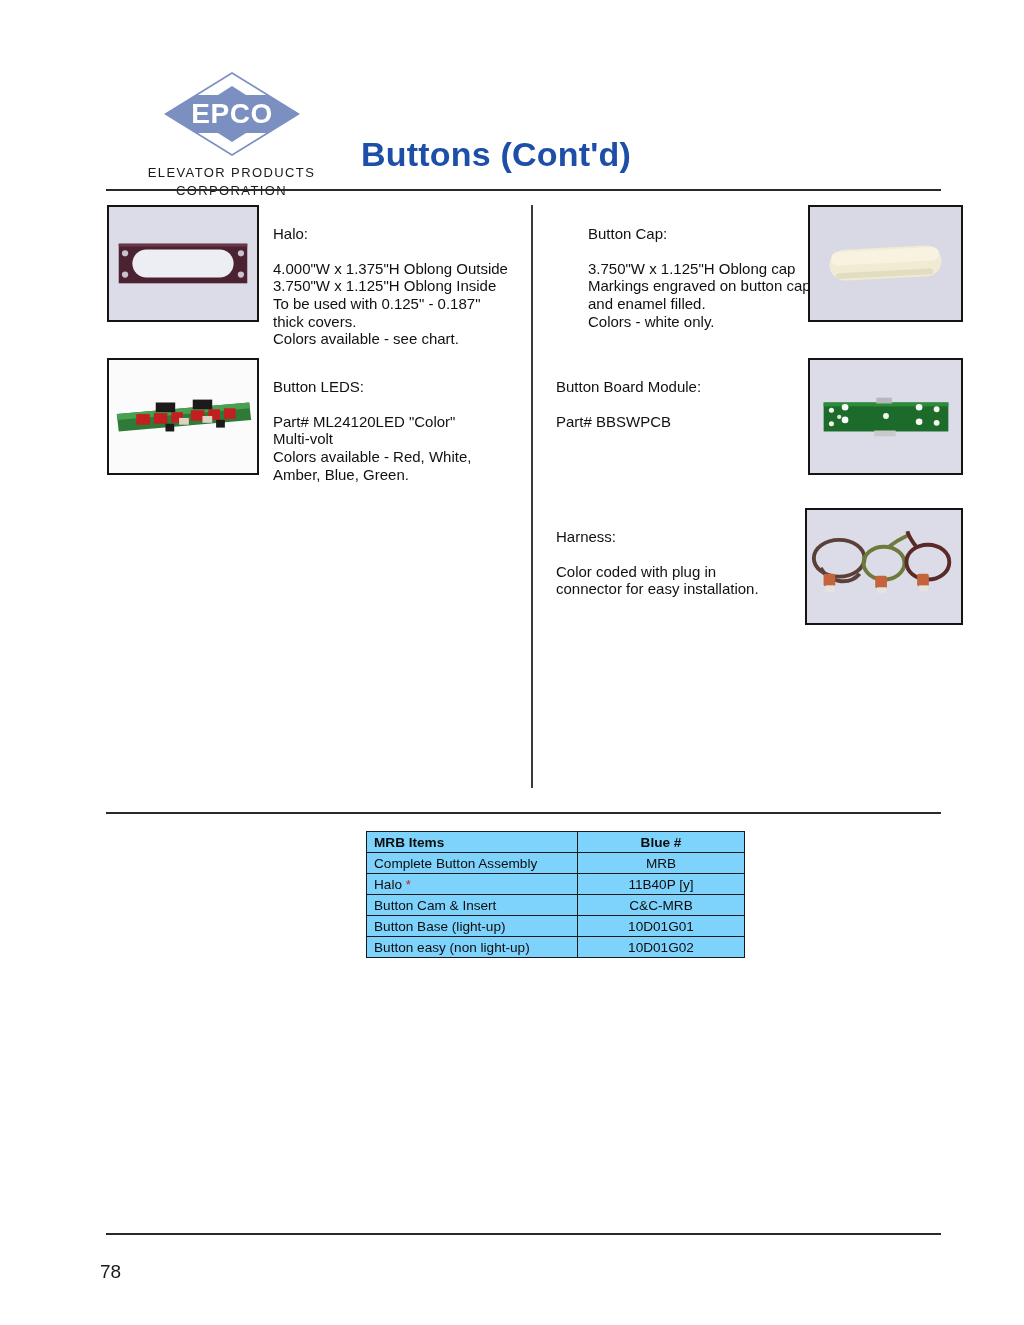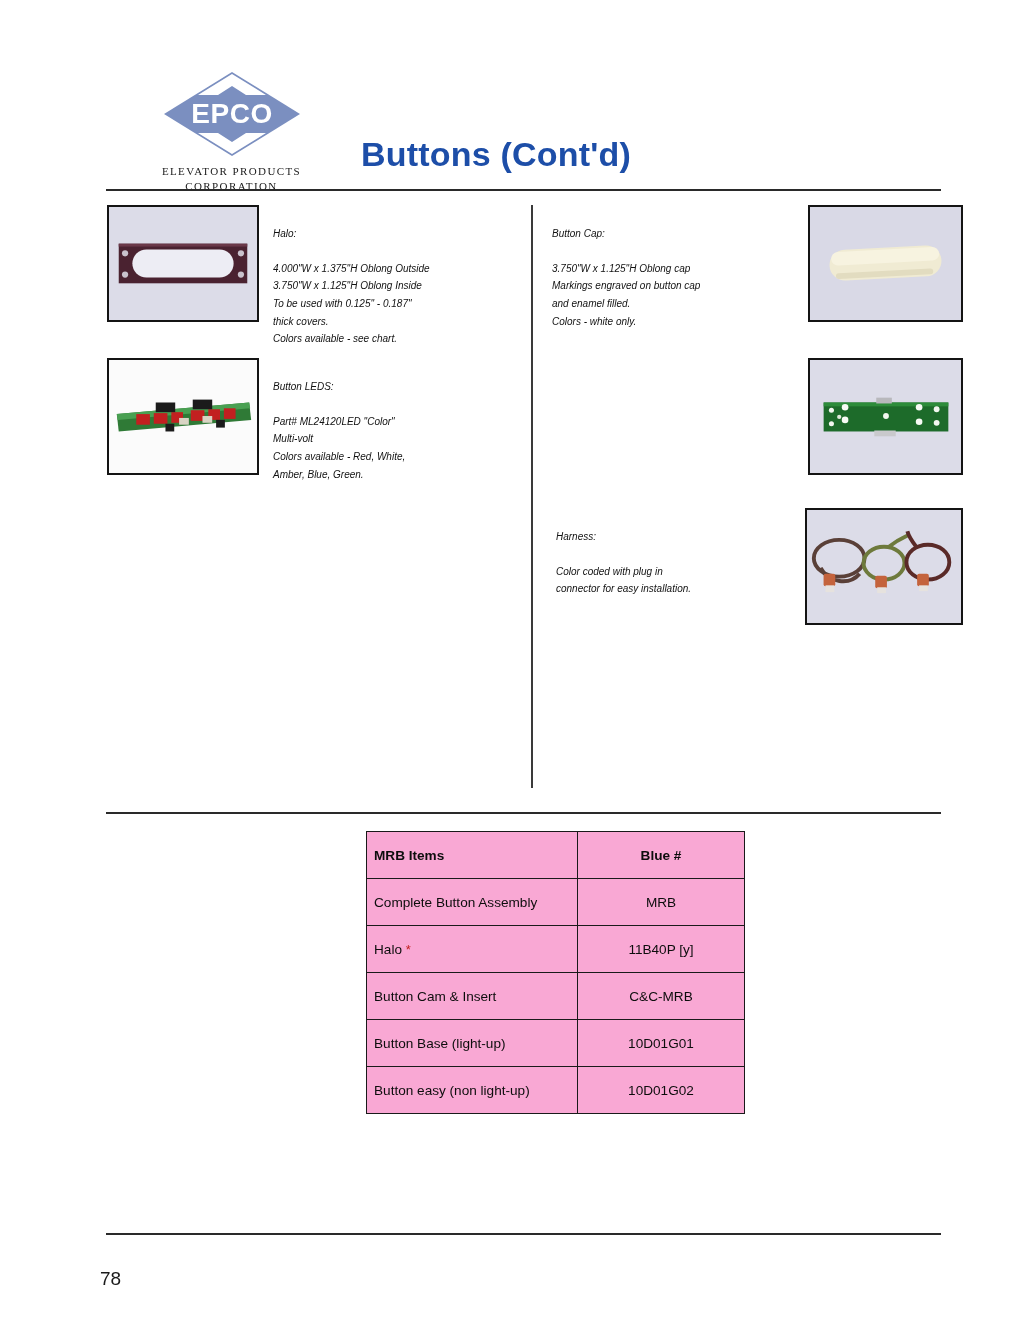--- a/index.html
+++ b/index.html
@@ -38,22 +38,22 @@
     height: 88px;
     margin: 0 auto;
   }
   .logo-diamond {
     position: absolute;
     left: 0; top: 0;
     width: 140px;
     height: 88px;
   }
   #logo-company-line1, #logo-company-line2 {
-    font-family: Liberation Serif, serif;
-    font-size: 11px;
+    font-family: Liberation Sans, sans-serif;
+    font-size: 13px;
     letter-spacing: 1.4px;
     color: #1a1a1a;
     font-weight: 400;
     line-height: 1.35;
     white-space: nowrap;
   }
   #logo-company-line1 { margin-top: 6px; }
 
   #doc-title {
     position: absolute;
@@ -88,25 +88,24 @@
     position: absolute;
     left: 531px;
     top: 15px;
     width: 0;
     height: 583px;
     border-left: 2px solid #3a3a3a;
   }
 
   .prod-text {
     position: absolute;
-    font-size: 10px;
+    font-size: 15px;
     line-height: 17.6px;
     color: #111111;
     white-space: pre-line;
-    font-style: italic;
   }
 
   
   .img-frame {
     position: absolute;
     border: 2px solid #141414;
     box-sizing: border-box;
     overflow: hidden;
   }
   .img-inner {
@@ -120,43 +119,43 @@
   #parts-table {
     position: absolute;
     left: 366px;
     top: 831px;
     border-collapse: collapse;
     background: #fbfbe8;
     font-size: 13.6px;
   }
   #parts-table td, #parts-table th {
     border: 1.6px solid #1a1a1a;
-    padding: 14px 7px;
+    padding: 1px 7px;
     height: 18px;
-    background: #f9a8d4;
+    background: #7dd3fc;
     color: #0d0d0d;
     font-weight: normal;
   }
   #parts-table .col-item { width: 196px; text-align: left; }
   #parts-table .col-part { width: 152px; text-align: center; }
   #parts-table thead th { font-weight: bold; }
   .asterisk { color: #c22020; font-size: 13px; }
 
   
   #page-footer {
     position: absolute;
     left: 0;
     top: 1248px;
     width: 1024px;
     height: 40px;
   }
   #page-number {
     position: absolute;
     left: 100px;
-    top: 20px;
+    top: 13px;
     font-size: 19px;
     color: #1a1a1a;
   }
   #footer-tagline {
     position: absolute;
     left: 166px;
     top: 4px;
     font-size: 19px;
     font-style: italic;
     font-weight: bold;
@@ -206,21 +205,21 @@
 
   <div class="prod-text" style="left:273px; top:17px; width:250px;">
     <div>Halo:</div>
     <div>4.000"W x 1.375"H Oblong Outside
 3.750"W x 1.125"H Oblong Inside
 To be used with 0.125" - 0.187"
 thick covers.
 Colors available - see chart.</div>
   </div>
 
-  <div class="prod-text" style="left:552px; top:17px; width:250px;">
+  <div class="prod-text" style="left:588px; top:17px; width:250px;">
     <div>Button Cap:</div>
     <div>3.750"W x 1.125"H Oblong cap
 Markings engraved on button cap
 and enamel filled.
 Colors - white only.</div>
   </div>
 
   <div class="img-frame" style="left:808px; top:15px; width:155px; height:117px;">
     <svg class="img-inner" viewBox="0 0 155 117" preserveAspectRatio="none" xmlns="http://www.w3.org/2000/svg">
       <rect x="0" y="0" width="155" height="117" fill="#d9d9e6"></rect>
@@ -253,20 +252,24 @@
   </div>
 
   <div class="prod-text" style="left:273px; top:170px; width:250px;">
     <div>Button LEDS:</div>
     <div>Part# ML24120LED "Color"
 Multi-volt
 Colors available - Red, White,
 Amber, Blue, Green.</div>
   </div>
 
+  <div class="prod-text" style="left:556px; top:170px; width:250px;">
+    <div>Button Board Module:</div>
+    <div>Part# BBSWPCB</div>
+  </div>
 
   <div class="img-frame" style="left:808px; top:168px; width:155px; height:117px;">
     <svg class="img-inner" viewBox="0 0 155 117" preserveAspectRatio="none" xmlns="http://www.w3.org/2000/svg">
       <rect x="0" y="0" width="155" height="117" fill="#dcdce8"></rect>
       <rect x="14" y="44" width="128" height="30" fill="#1d6b2a"></rect>
       <rect x="14" y="44" width="128" height="4" fill="#2d8c3a"></rect>
       <rect x="68" y="39" width="16" height="6" fill="#b8b8bc"></rect>
       <rect x="66" y="73" width="22" height="6" fill="#c9c9cc"></rect>
       <circle cx="22" cy="52" r="2.6" fill="#f2f7ef"></circle>
       <circle cx="22" cy="66" r="2.6" fill="#f2f7ef"></circle>

